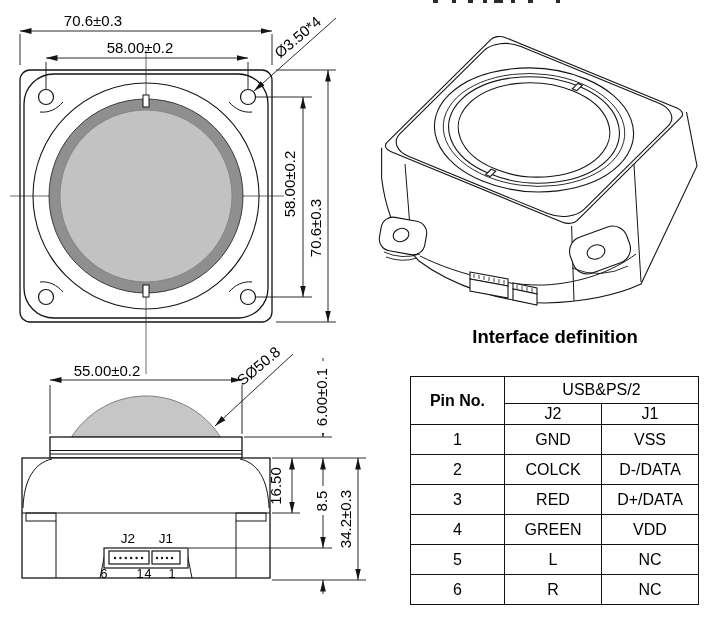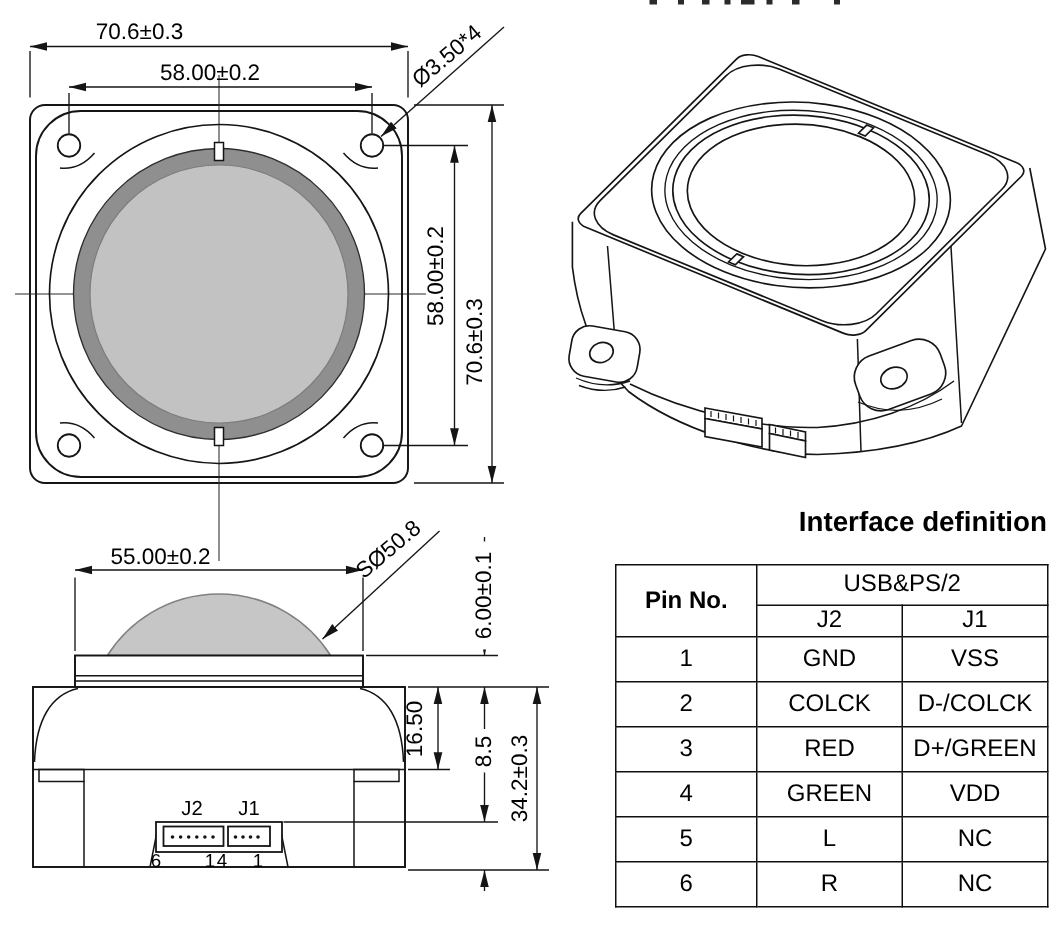--- a/index.html
+++ b/index.html
@@ -7,21 +7,21 @@
        font-family:"Liberation Sans",sans-serif;}
   svg text{font-family:"Liberation Sans",sans-serif;fill:#000;}
   .dimtxt{font-size:15px;}
   .lbltxt{font-size:13.5px;}
   .pintxt{font-size:12.5px;}
 
   
   .frag{position:absolute;top:0;height:3px;background:#2b2b2b;}
 
   
-  .tbl-title{position:absolute;left:412px;top:337px;width:286px;text-align:right;
+  .tbl-title{position:absolute;left:412px;top:326px;width:286px;text-align:center;
              font-size:18.5px;font-weight:bold;color:#000;}
   table.iface{position:absolute;left:410px;top:376px;border-collapse:collapse;
               table-layout:fixed;width:289px;}
   table.iface td{border:1.5px solid #101010;text-align:center;vertical-align:middle;
                  padding:0;font-size:16px;color:#000;}
   td.pinhdr{font-weight:bold;}
   td.sub{font-size:15px;}
   td.sm{font-size:13px;}
   tr.hr1{height:27px;} tr.hr2{height:21px;} tr.dr{height:30px;}
 </style>
@@ -269,26 +269,26 @@
       <td class="sub" style="width:98px;">J1</td>
     </tr>
     <tr class="dr">
       <td>1</td>
       <td>GND</td>
       <td>VSS</td>
     </tr>
     <tr class="dr">
       <td>2</td>
       <td>COLCK</td>
-      <td class="sm">D-/COLCK</td>
+      <td class="sm">D-/DATA</td>
     </tr>
     <tr class="dr">
       <td>3</td>
       <td>RED</td>
-      <td class="sm">D+/GREEN</td>
+      <td class="sm">D+/DATA</td>
     </tr>
     <tr class="dr">
       <td>4</td>
       <td>GREEN</td>
       <td>VDD</td>
     </tr>
     <tr class="dr">
       <td>5</td>
       <td>L</td>
       <td>NC</td>

